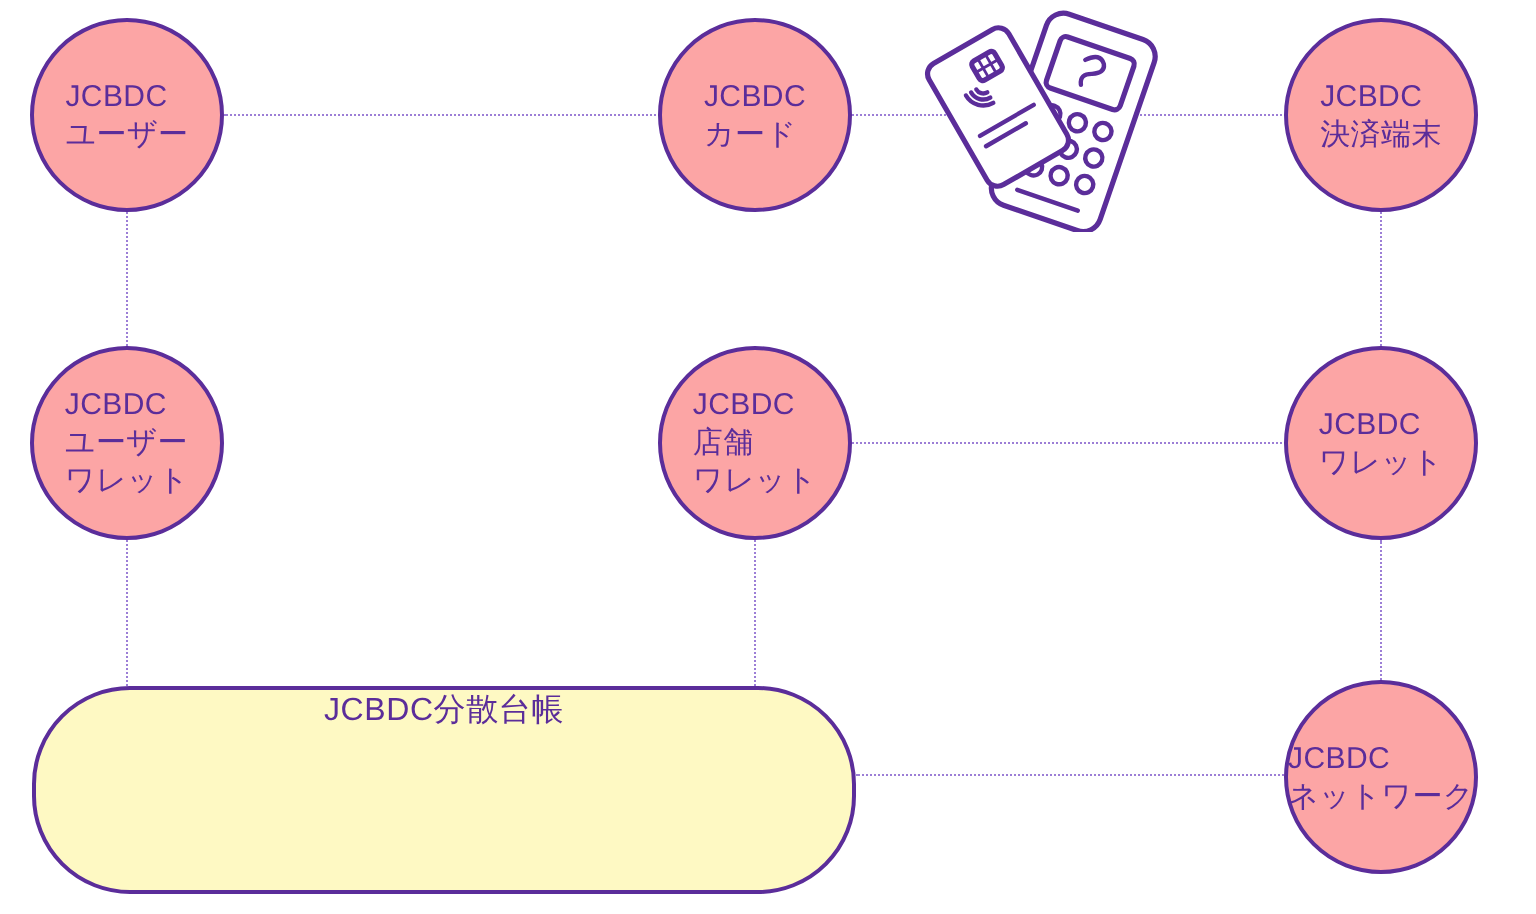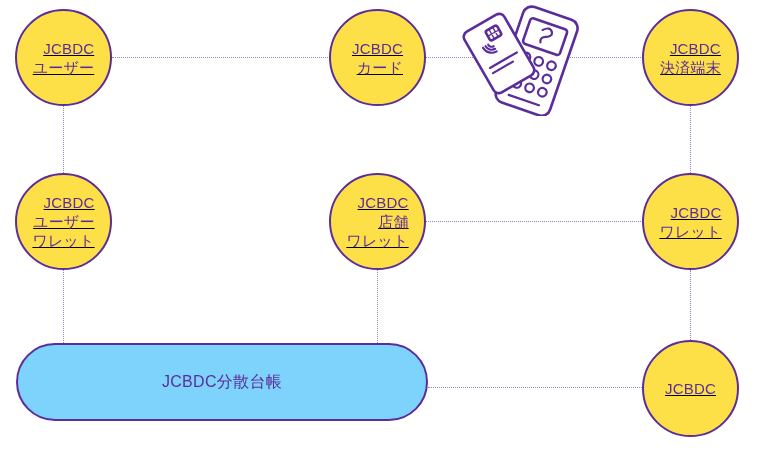--- a/index.html
+++ b/index.html
@@ -14,31 +14,31 @@
   }
   .stage{position:absolute;left:0;top:0;width:768px;height:457px;background:#fff;}
 
   
   .dot-h{position:absolute;height:0;border-top:1.5px dotted var(--conn);z-index:1;}
   .dot-v{position:absolute;width:0;border-left:1.5px dotted var(--conn);z-index:1;}
 
   
   .node{
     position:absolute;width:97px;height:97px;border-radius:50%;
-    border:2px solid var(--accent);background:#fde047;z-index:2;
-    display:flex;align-items:center;justify-content:center;text-align:right;text-decoration:underline;
+    border:2px solid var(--accent);background:#fca5a5;z-index:2;
+    display:flex;align-items:center;justify-content:center;text-align:left;
   }
   .node .label{color:var(--accent);font-size:15px;line-height:19px;font-weight:500;letter-spacing:.2px;}
   .node .label span{display:block;white-space:nowrap;}
 
   
   .pill{
-    position:absolute;left:16px;top:343px;width:412px;height:78px;
-    border:2px solid var(--accent);border-radius:49px;background:#7dd3fc;z-index:2;
-    display:flex;align-items:center;justify-content:center;
+    position:absolute;left:16px;top:343px;width:412px;height:104px;
+    border:2px solid var(--accent);border-radius:49px;background:#fef9c3;z-index:2;
+    display:flex;align-items:flex-start;justify-content:center;
   }
   .pill .label{color:var(--accent);font-size:16px;font-weight:500;letter-spacing:.3px;white-space:nowrap;}
 
   
   .tap-icon{position:absolute;left:462px;top:3px;width:118px;height:113px;z-index:3;}
   .tap-icon .shape{fill:#ffffff;stroke:var(--accent);stroke-width:2.6;stroke-linejoin:round;}
   .tap-icon .stroke{fill:none;stroke:var(--accent);stroke-width:2.2;stroke-linecap:round;stroke-linejoin:round;}
   .tap-icon .btn{fill:#ffffff;stroke:var(--accent);stroke-width:2.2;}
 </style>
 </head>
@@ -100,20 +100,21 @@
     </div>
   </div>
 
   <div class="pill">
     <div class="label">JCBDC分散台帳</div>
   </div>
 
   <div class="node" style="left:642px;top:340px">
     <div class="label">
       <span>JCBDC</span>
+      <span>ネットワーク</span>
     </div>
   </div>
 
   <svg class="tap-icon" viewBox="0 0 118 112" aria-hidden="true">
 
     <g transform="rotate(19 74 58)">
       <rect class="shape" x="46" y="7" width="57" height="101" rx="9"></rect>
       <rect class="shape" x="55" y="18" width="39" height="27" rx="3"></rect>
       <path class="stroke" d="M70 26 q6 -6 9.5 -1 q2 4 -4 6.5 q-6 2 -3.5 7"></path>
       <circle class="btn" cx="63" cy="57" r="4.3"></circle>

